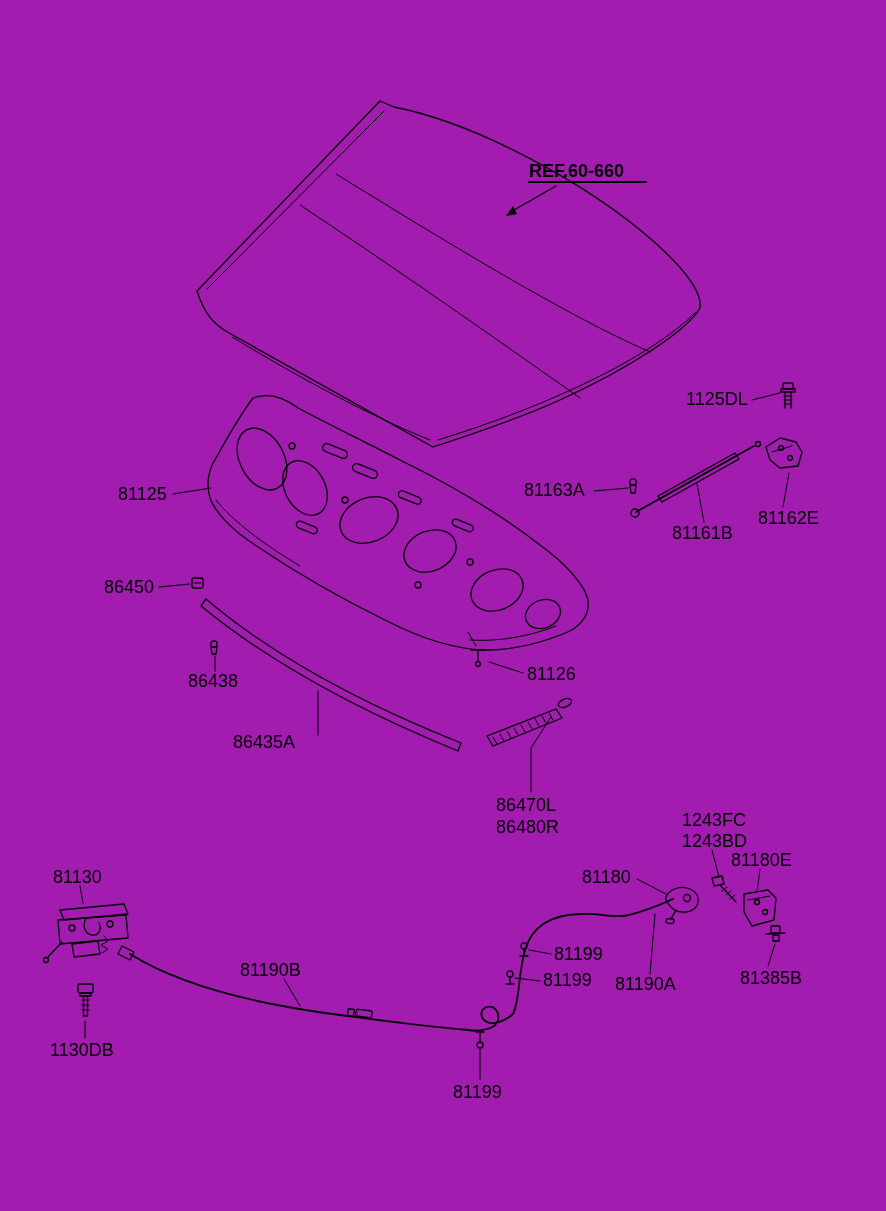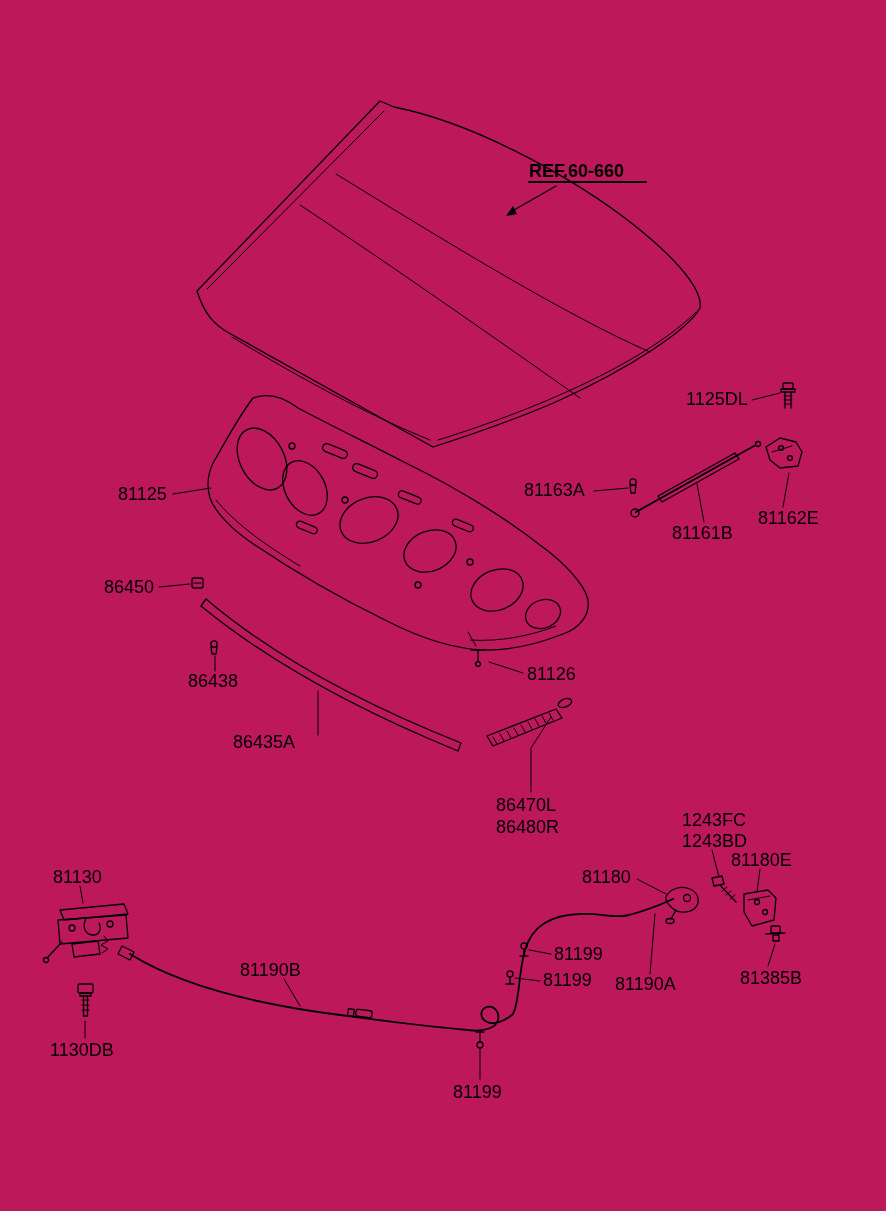--- a/index.html
+++ b/index.html
@@ -1,16 +1,16 @@
 <!DOCTYPE html>
 <html><head>
 <meta charset="utf-8">
 <style>
   html,body{margin:0;padding:0;background:#ffffff;}
-  .canvas{position:relative;width:886px;height:1211px;background:#be185d;overflow:hidden;}
+  .canvas{position:relative;width:886px;height:1211px;background:#a21caf;overflow:hidden;}
   svg{position:absolute;left:0;top:0;}
   svg path, svg line, svg polyline, svg circle, svg ellipse, svg rect{
     stroke:#000000;fill:none;stroke-width:1.3;stroke-linecap:round;stroke-linejoin:round;
   }
   svg .thin{stroke-width:1;}
   svg .thick{stroke-width:1.8;}
   svg .fill{fill:#000000;stroke:none;}
   svg text{font-family:"Liberation Sans", sans-serif;font-size:18px;fill:#000000;stroke:none;}
   svg text.ref{font-weight:bold;}
 </style>

